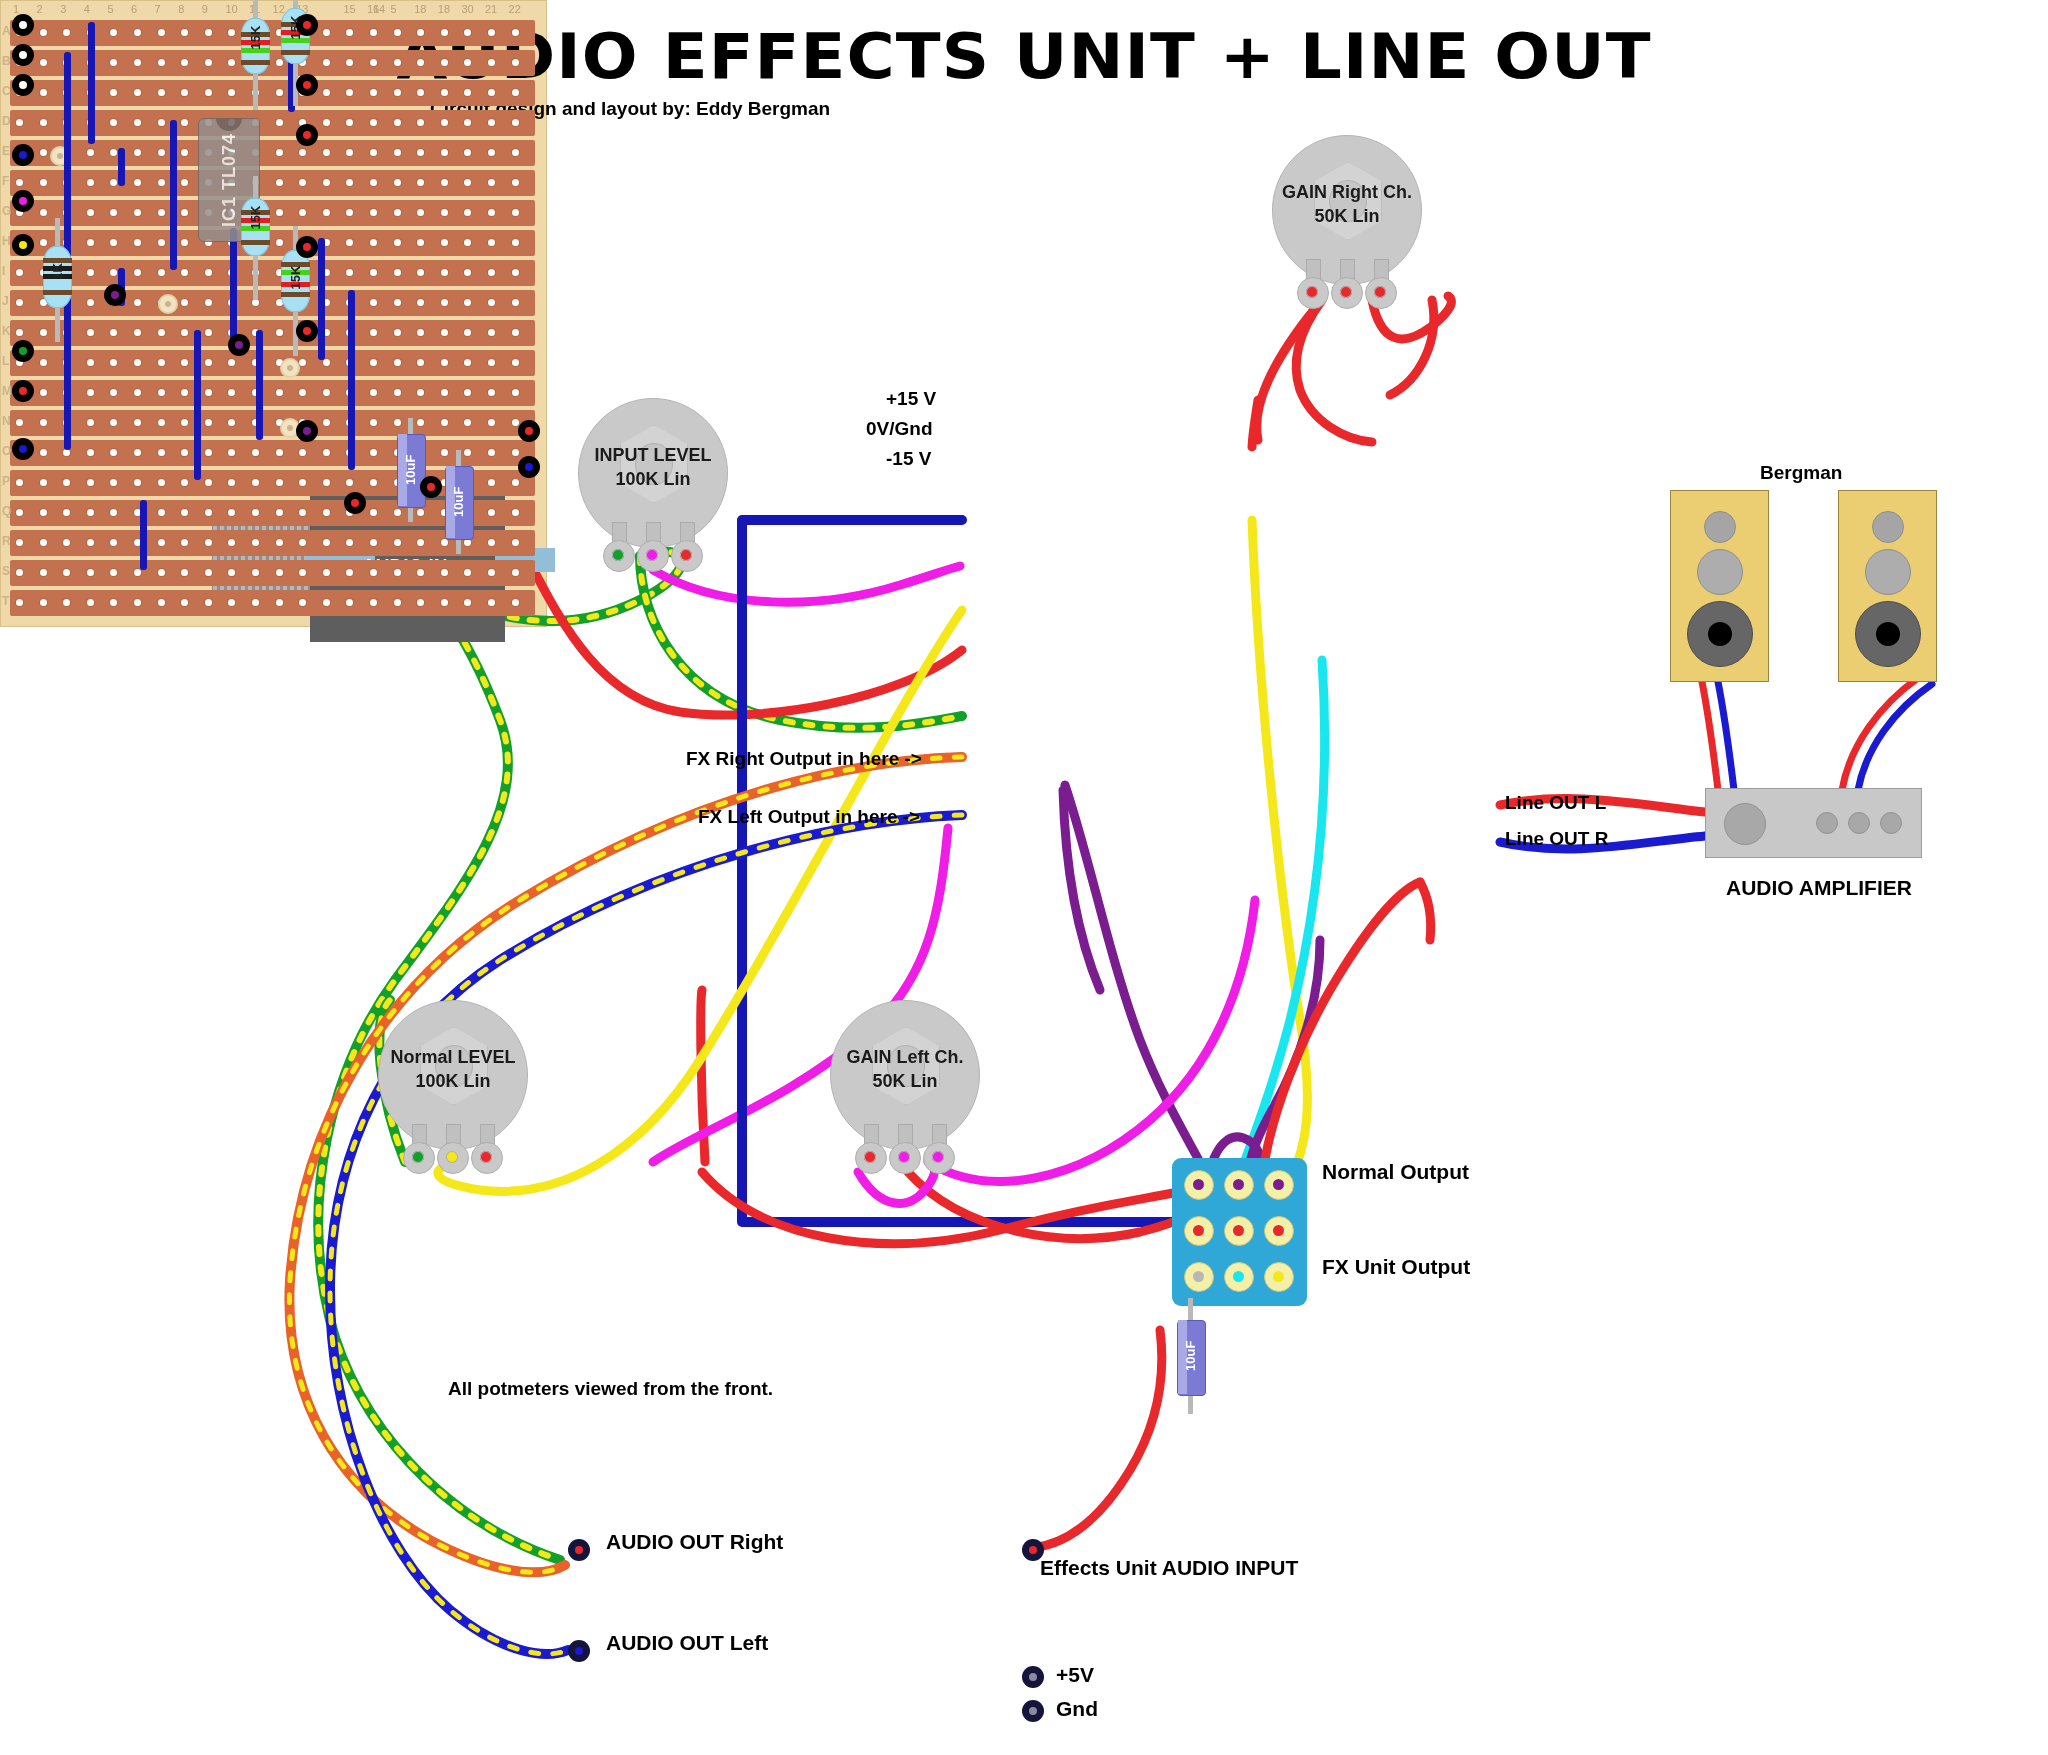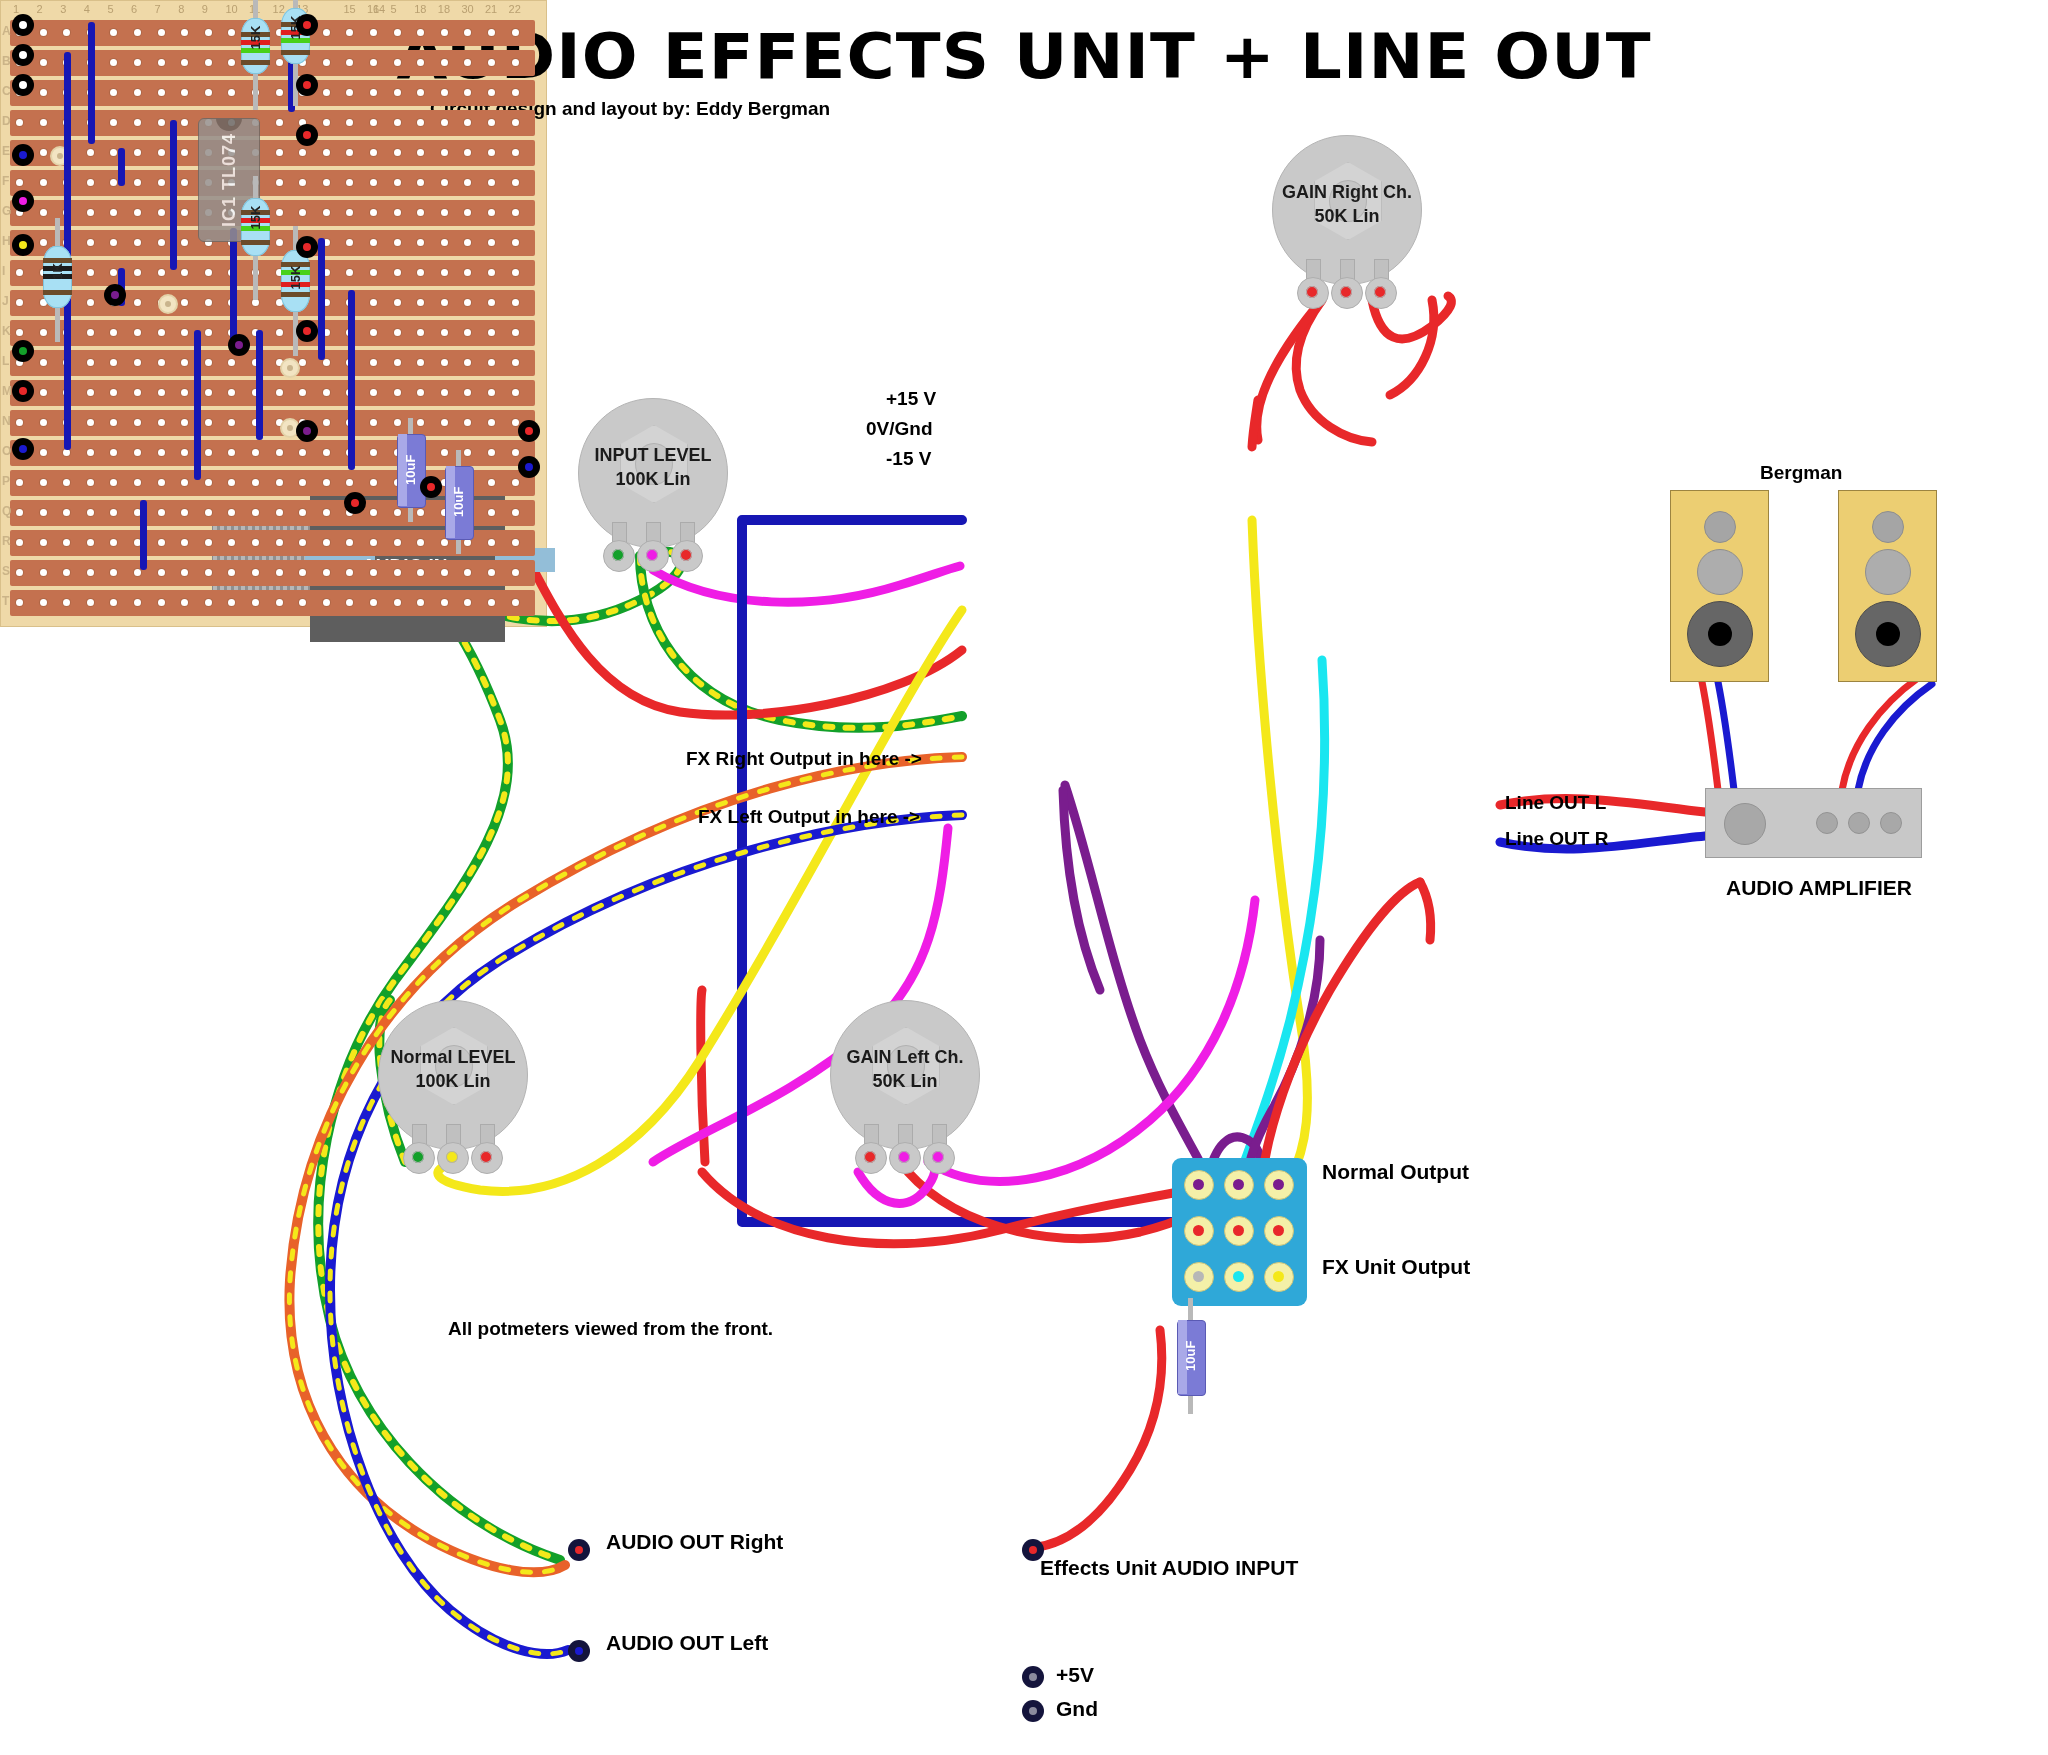--- a/index.html
+++ b/index.html
@@ -14,21 +14,21 @@
     font-weight:bold;font-size:62px;letter-spacing:1px;color:#000;
     transform:scaleX(1.06);transform-origin:50% 50%;
     white-space:nowrap;
   }
   #subtitle{
     left:430px;top:98px;font-size:19px;font-weight:bold;color:#000;
   }
   .lbl{font-size:19px;font-weight:bold;color:#000;white-space:nowrap;}
   .lbl-lg{font-size:21px;font-weight:bold;color:#000;white-space:nowrap;}
   #footer{left:490px;top:1706px;font-size:19px;font-weight:bold;color:#000;}
-  #potnote{left:448px;top:1318px;font-size:19px;font-weight:bold;color:#000;}
+  #potnote{left:448px;top:1378px;font-size:19px;font-weight:bold;color:#000;}
 
   
   #board{
     left:950px;top:365px;width:545px;height:625px;
     background:#efd9a8;border:1px solid #d9c08a;
   }
   .strip{position:absolute;left:10px;width:525px;height:26px;background:#c4714f;border-radius:2px;}
   .hole{position:absolute;width:7px;height:7px;border-radius:50%;background:#fff;box-shadow:0 0 0 1px rgba(150,90,60,.45);}
   .colnum{position:absolute;top:3px;font-size:11px;color:#b9a071;font-family:"Liberation Sans",sans-serif;}
   .rowltr{position:absolute;left:2px;font-size:12px;color:#cbb488;font-weight:bold;}

